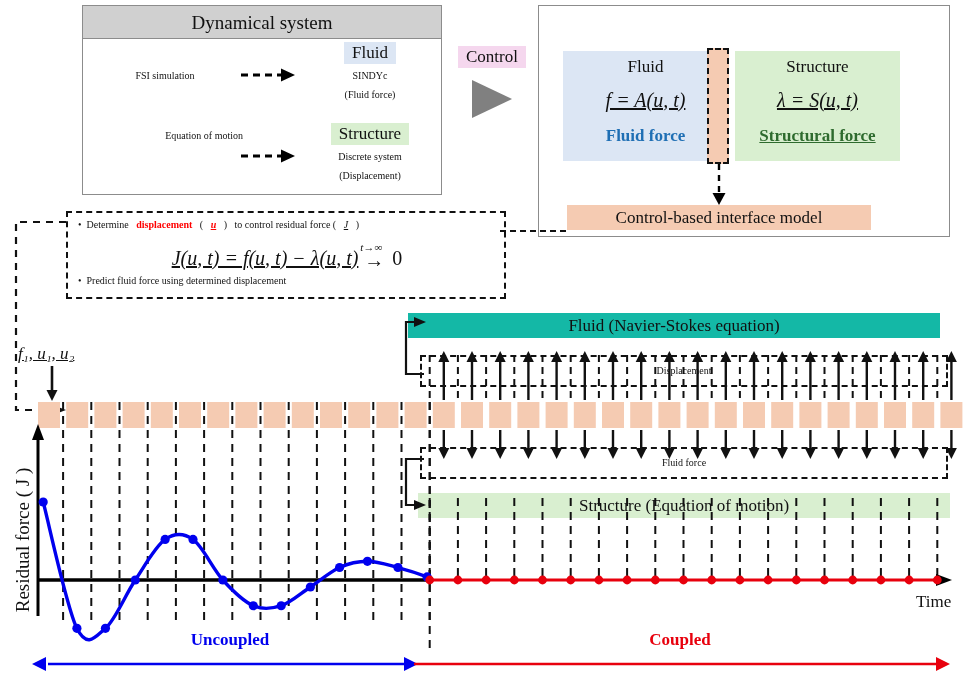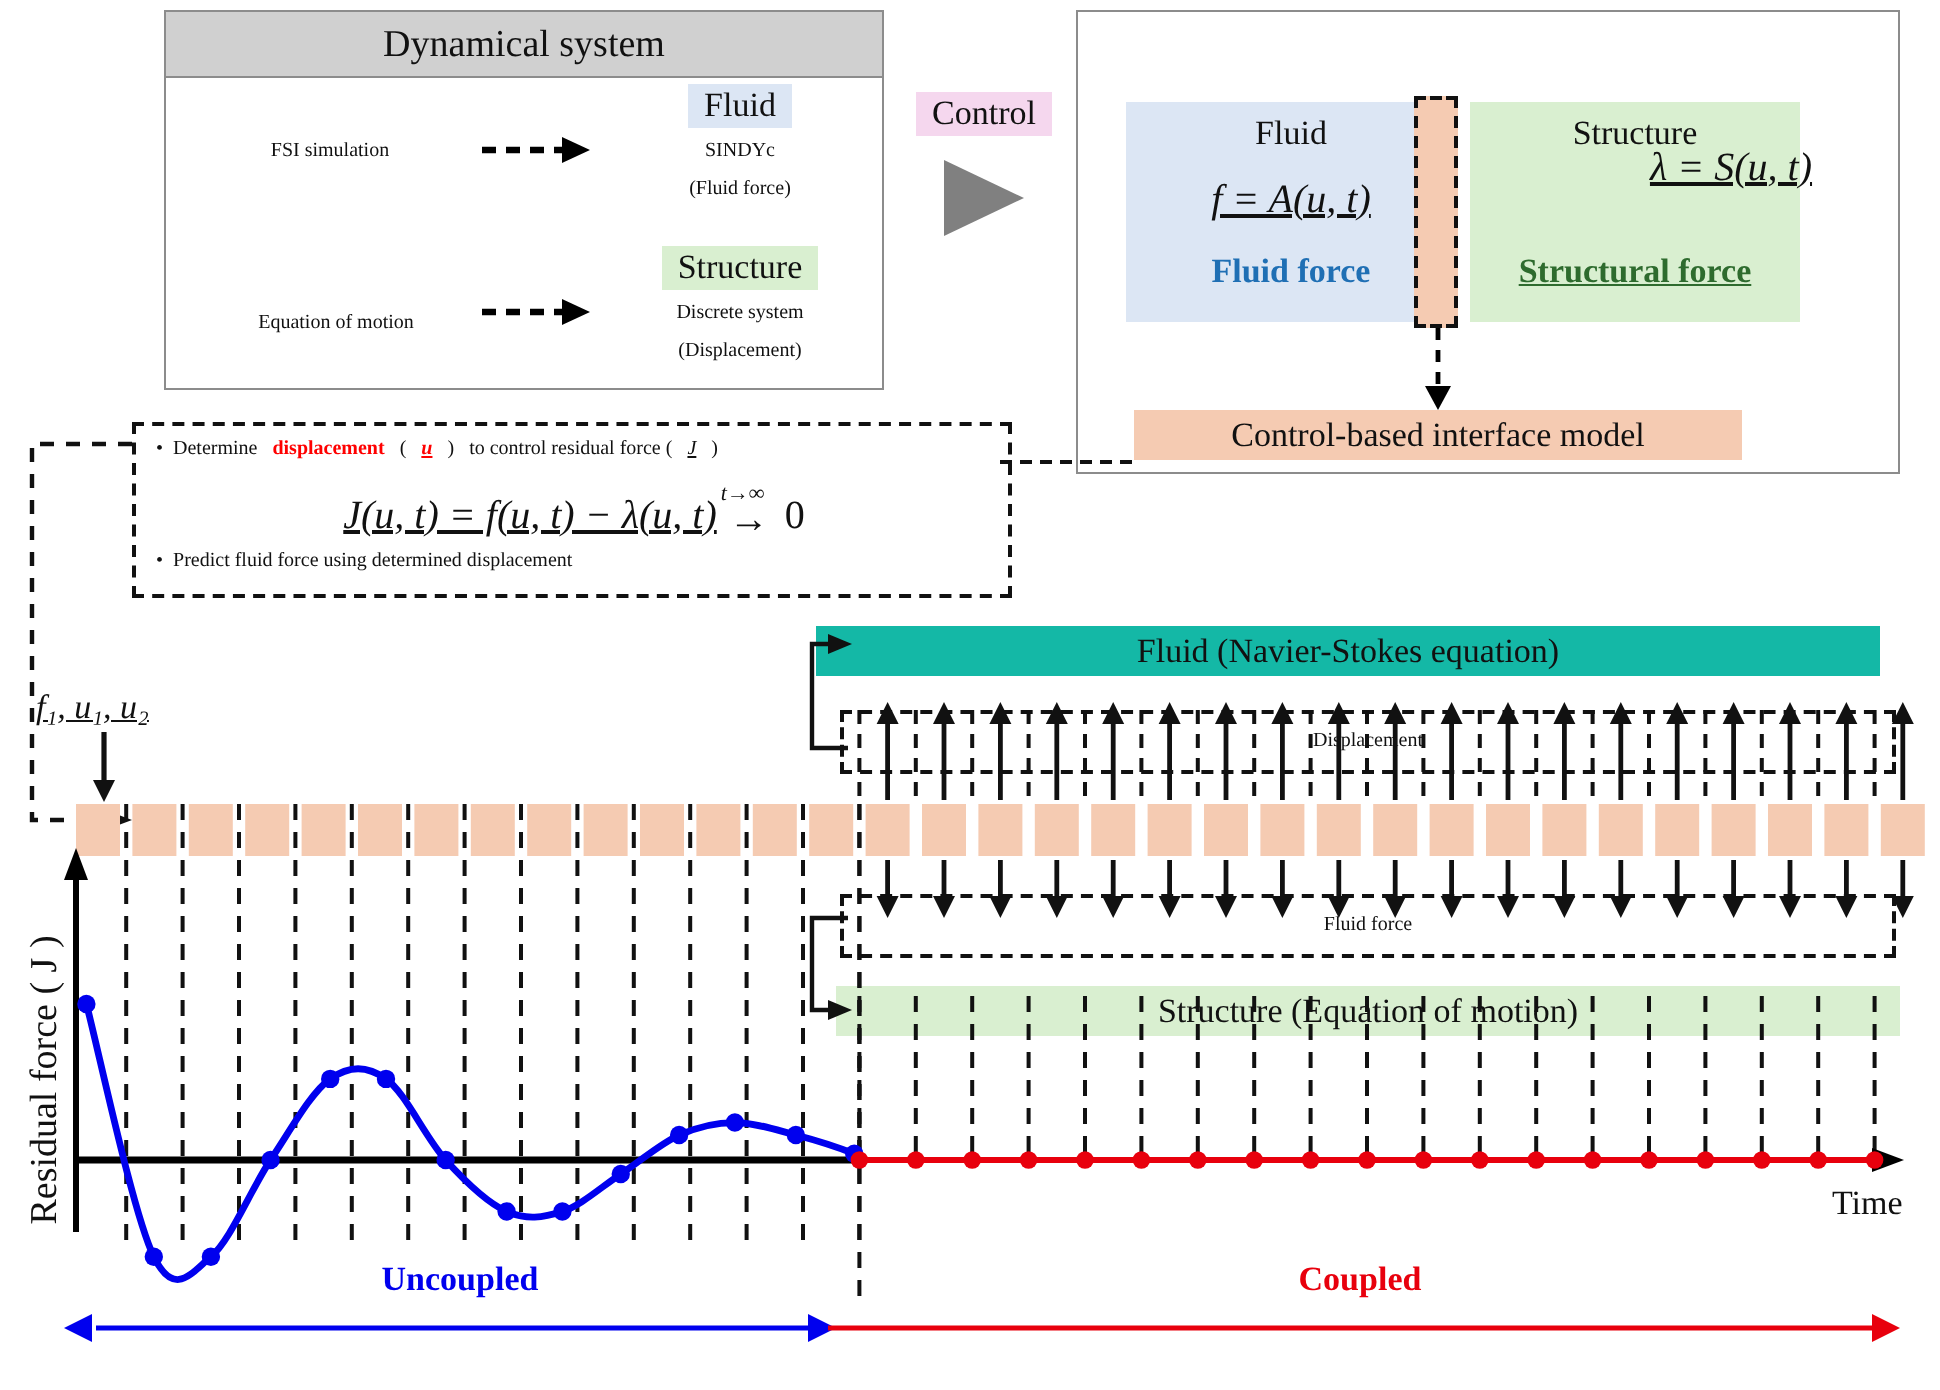--- a/index.html
+++ b/index.html
@@ -47,21 +47,21 @@
       </svg>
     </div>
     <div class="abs ctr" style="left:216px;top:3px;width:142px;height:22px;">
       <span class="hl hl-blue t17">Fluid</span>
     </div>
     <div class="abs ctr t16" style="left:216px;top:46px;width:142px;height:19px;">(Fluid force)</div>
     <div class="abs ctr t16" style="left:216px;top:27px;width:142px;height:19px;">SINDYc</div>
   </div>
 
   <div class="abs" style="left:0;top:111px;width:358px;height:78px;">
-    <div class="abs t16" style="left:10px;top:39px;width:150px;height:20px;text-align:center;">Equation of motion</div>
+    <div class="abs t16" style="left:10px;top:13px;width:150px;height:20px;text-align:right;">Equation of motion</div>
     <div class="abs" style="left:158px;top:29px;width:56px;height:20px;">
       <svg width="56" height="20" viewBox="0 0 56 20">
         <line x1="0" y1="10" x2="42" y2="10" stroke="#000" stroke-width="3.2" stroke-dasharray="7,5"></line>
         <polygon points="40,3.5 54,10 40,16.5" fill="#000"></polygon>
       </svg>
     </div>
     <div class="abs ctr" style="left:216px;top:6px;width:142px;height:22px;">
       <span class="hl hl-green t17">Structure</span>
     </div>
     <div class="abs ctr t16" style="left:216px;top:30px;width:142px;height:19px;">Discrete system</div>
@@ -81,21 +81,21 @@
 <div class="abs panel" style="left:538px;top:5px;width:412px;height:232px;">
 
   <div class="abs" style="left:24px;top:45px;width:165px;height:110px;background:#dce6f4;">
     <div class="abs ctr t17" style="left:0;top:5px;width:165px;height:22px;">Fluid</div>
     <div class="abs ctr t20 mono-i" style="left:0;top:36px;width:165px;height:26px;">f = A(u, t)</div>
     <div class="abs ctr t17 bold blue-txt" style="left:0;top:74px;width:165px;height:22px;">Fluid force</div>
   </div>
 
   <div class="abs" style="left:196px;top:45px;width:165px;height:110px;background:#d9efd0;">
     <div class="abs ctr t17" style="left:0;top:5px;width:165px;height:22px;">Structure</div>
-    <div class="abs ctr t20 mono-i" style="left:0;top:20px;width:165px;height:26px;margin-left:48px;">λ = S(u, t)</div>
+    <div class="abs ctr t20 mono-i" style="left:0;top:36px;width:165px;height:26px;">λ = S(u, t)</div>
     <div class="abs ctr t17 bold green-txt" style="left:0;top:74px;width:165px;height:22px;text-decoration:underline;">Structural force</div>
   </div>
 
   <div class="abs dbox" style="left:168px;top:42px;width:22px;height:116px;background:#f5cbb2;"></div>
 
   <div class="abs" style="left:168px;top:158px;width:24px;height:42px;">
     <svg width="24" height="42" viewBox="0 0 24 42">
       <line x1="12" y1="0" x2="12" y2="31" stroke="#000" stroke-width="2.4" stroke-dasharray="6,5"></line>
       <polygon points="5.5,29 18.5,29 12,41" fill="#000"></polygon>
     </svg>

